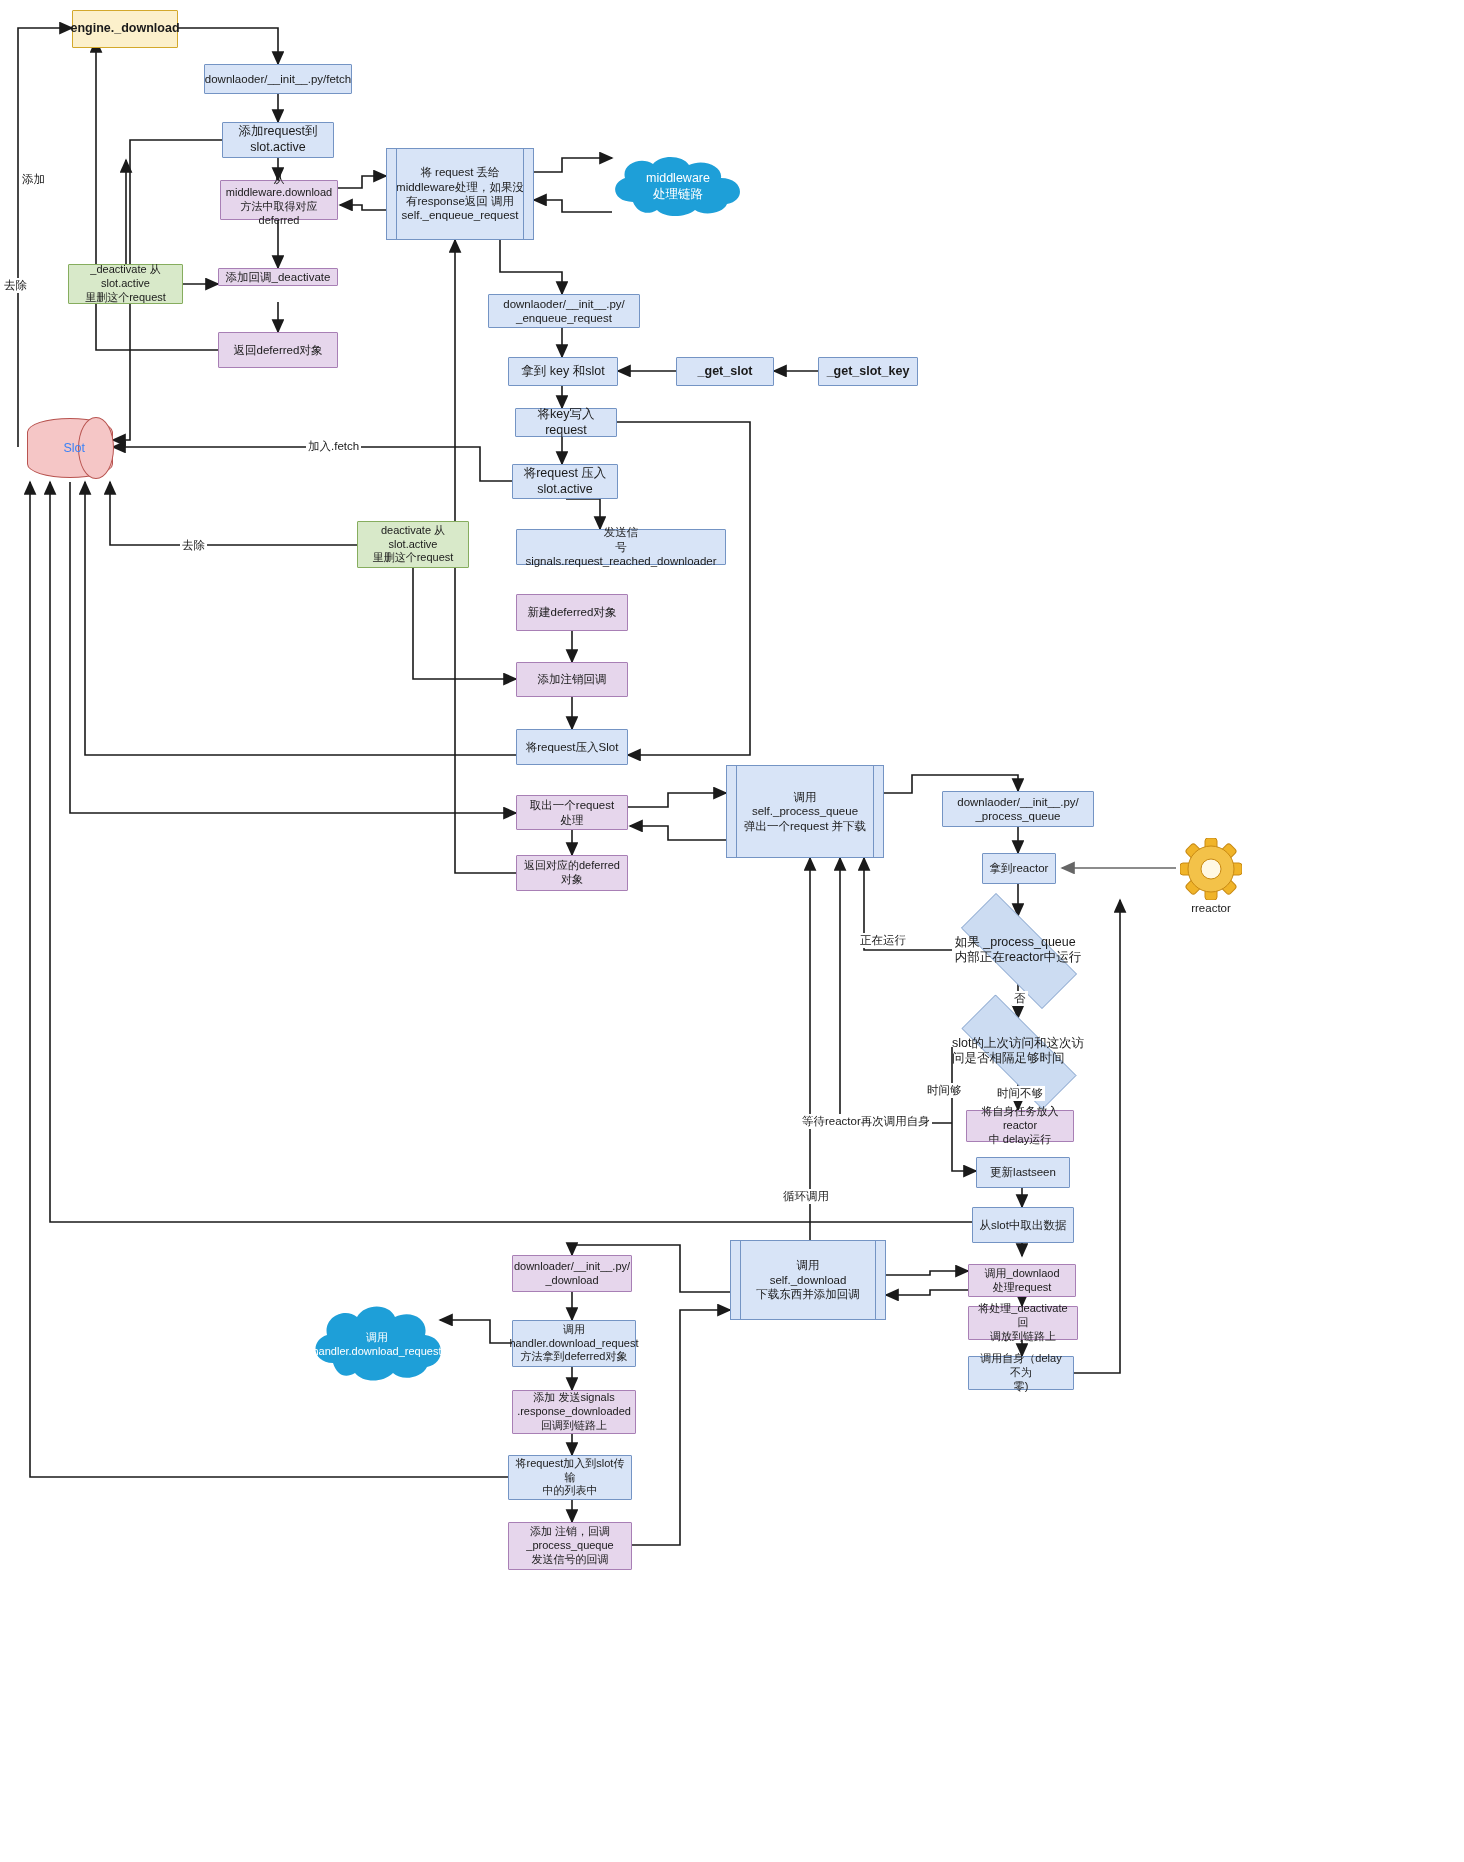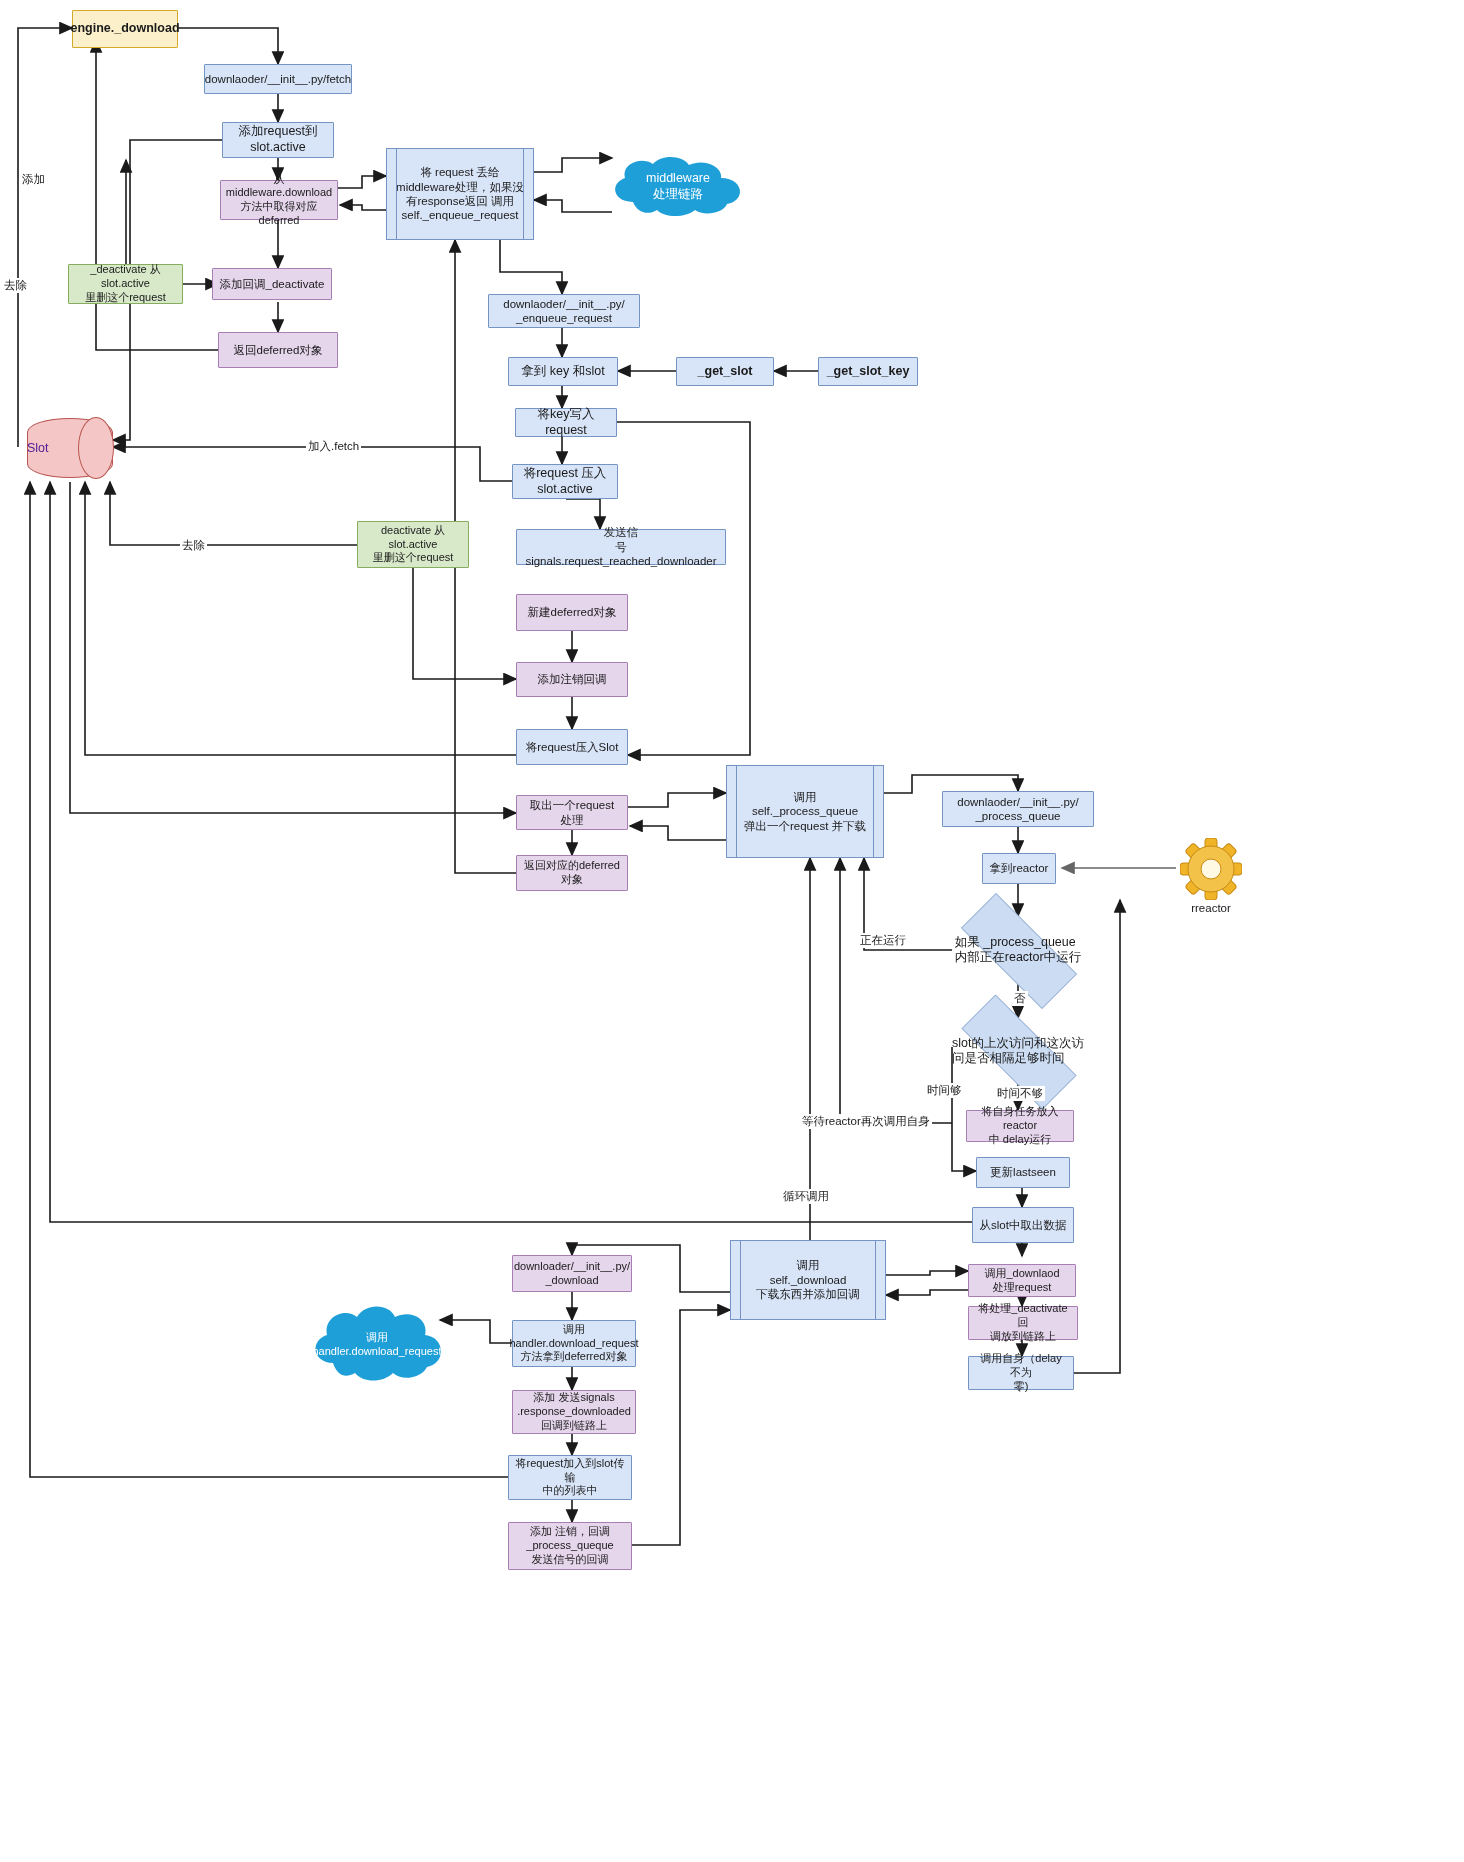--- a/index.html
+++ b/index.html
@@ -17,21 +17,21 @@
 
   
   .proc{background:#d8e4f7;border:1px solid #7494c4;border-radius:0;}
   .proc:before,.proc:after{content:"";position:absolute;top:0;bottom:0;width:0;border-left:1px solid #7494c4;}
   .proc:before{left:9px;} .proc:after{right:9px;}
 
   
   .cyl{position:absolute;}
   .cyl .body{position:absolute;left:0;top:0;right:0;bottom:0;background:#f5c6c6;border:1.6px solid #b85450;border-radius:50%/14px;}
   .cyl .cap{position:absolute;right:-1px;top:-1px;bottom:-1px;width:34px;border:1.6px solid #b85450;border-radius:50%;background:#f5c6c6;}
-  .cyl .lbl{position:absolute;left:0;right:28px;top:50%;transform:translateY(-50%);text-align:left;font-size:12.5px;color:#4c1d95;}
+  .cyl .lbl{position:absolute;left:0;right:28px;top:50%;transform:translateY(-50%);text-align:right;font-size:12.5px;color:#3b82f6;}
 
   
   .diamond{position:absolute;display:flex;align-items:center;justify-content:center;text-align:left;}
   .diamond .shape{position:absolute;left:0;top:0;width:100%;height:100%;
      background:#ccdcf2;border:1px solid #6c8ebf;transform:rotate(45deg) scale(.707);}
   .diamond .dtext{position:relative;z-index:2;font-size:12.5px;line-height:1.22;color:#1a1a1a;white-space:nowrap;}
 
   
   .cloud{position:absolute;}
   .cloud svg{position:absolute;left:0;top:0;}
@@ -205,21 +205,21 @@
              C100,2 120,10 118,22 C140,22 144,44 124,48
              C120,58 100,60 92,54 C82,62 62,62 54,54 C44,60 34,56 30,46 Z" fill="#1e9fd8"></path>
   </svg>
   <div class="ctext" style="white-space:pre-line;">middleware
 处理链路</div>
 </div>
 
 <div class="node green" style="left:68px;top:264px;width:115px;height:40px;font-size:11px;white-space:pre-line;">_deactivate 从slot.active
 里删这个request</div>
 
-<div class="node purple" style="left:212px;top:268px;width:120px;height:32px;font-size:11.5px;">添加回调_deactivate</div>
+<div class="node purple" style="left:218px;top:268px;width:120px;height:18px;font-size:11.5px;">添加回调_deactivate</div>
 
 <div class="node purple" style="left:218px;top:332px;width:120px;height:36px;font-size:11.5px;">返回deferred对象</div>
 
 <div class="node blue" style="left:488px;top:294px;width:152px;height:34px;font-size:11.5px;white-space:pre-line;">downlaoder/__init__.py/
 _enqueue_request</div>
 
 <div class="node blue" style="left:508px;top:357px;width:110px;height:29px;">拿到 key 和slot</div>
 
 <div class="node blue bold" style="left:676px;top:357px;width:98px;height:29px;">_get_slot</div>
 

